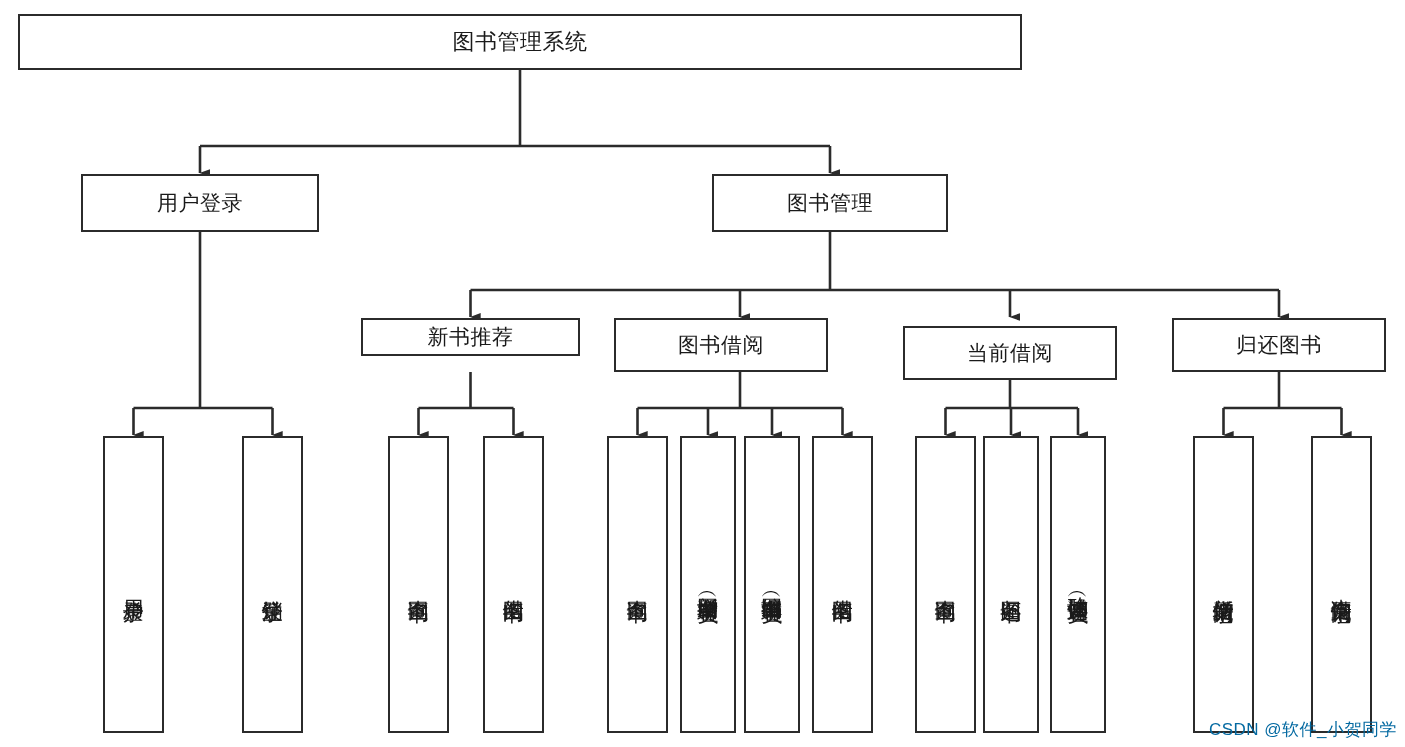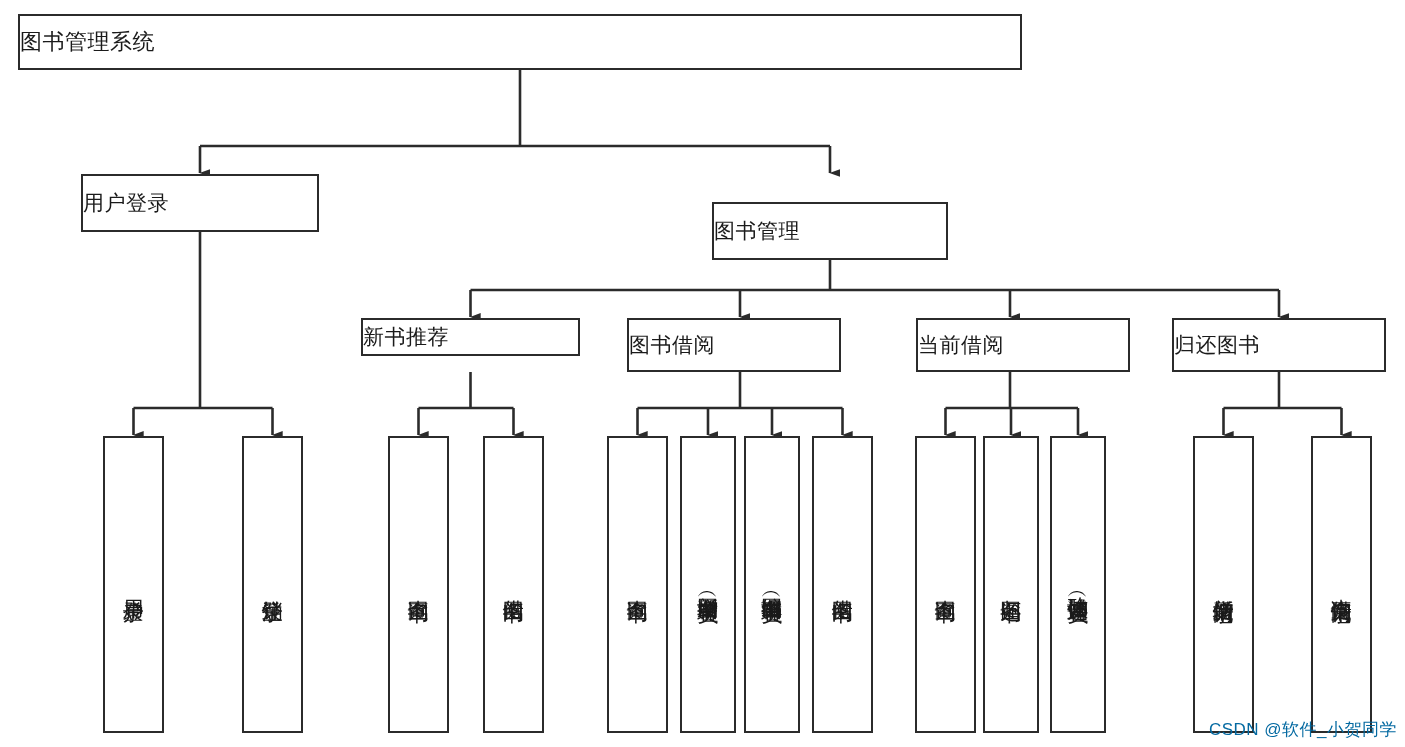--- a/index.html
+++ b/index.html
@@ -24,21 +24,21 @@
     width: 1405px;
     height: 747px;
   }
   .node {
     position: absolute;
     box-sizing: border-box;
     border: 2px solid #2b2b2b;
     background: #ffffff;
     display: flex;
     align-items: center;
-    justify-content: flex-start;
+    justify-content: center;
     color: #1a1a1a;
   }
   .node .lbl {
     display: block;
     text-align: center;
     line-height: 1.18;
   }
   .node.horiz .lbl {
     font-size: 21px;
     letter-spacing: 0.5px;
@@ -120,30 +120,30 @@
       </g>
   </svg>
 
   <div id="nodes">
       <div class="node horiz root" style="left: 18px; top: 14px; width: 1004px; height: 56px;">
         <span class="lbl">图书管理系统</span>
       </div>
       <div class="node horiz" style="left: 81px; top: 174px; width: 238px; height: 58px;">
         <span class="lbl">用户登录</span>
       </div>
-      <div class="node horiz" style="left: 712px; top: 174px; width: 236px; height: 58px; margin-top: 28px;">
+      <div class="node horiz" style="left: 712px; top: 174px; width: 236px; height: 58px;">
         <span class="lbl">图书管理</span>
       </div>
       <div class="node horiz" style="left: 361px; top: 318px; width: 219px; height: 38px;">
         <span class="lbl">新书推荐</span>
       </div>
-      <div class="node horiz" style="left: 627px; top: 318px; width: 214px; height: 54px;">
+      <div class="node horiz" style="left: 614px; top: 318px; width: 214px; height: 54px;">
         <span class="lbl">图书借阅</span>
       </div>
-      <div class="node horiz" style="left: 903px; top: 318px; width: 214px; height: 54px; margin-left: 13px;">
+      <div class="node horiz" style="left: 903px; top: 326px; width: 214px; height: 54px;">
         <span class="lbl">当前借阅</span>
       </div>
       <div class="node horiz" style="left: 1172px; top: 318px; width: 214px; height: 54px;">
         <span class="lbl">归还图书</span>
       </div>
       <div class="node vert" style="left: 103px; top: 436px; width: 61px; height: 297px;">
         <span class="lbl">用户登录</span>
       </div>
       <div class="node vert" style="left: 242px; top: 436px; width: 61px; height: 297px;">
         <span class="lbl">注销登录</span>

